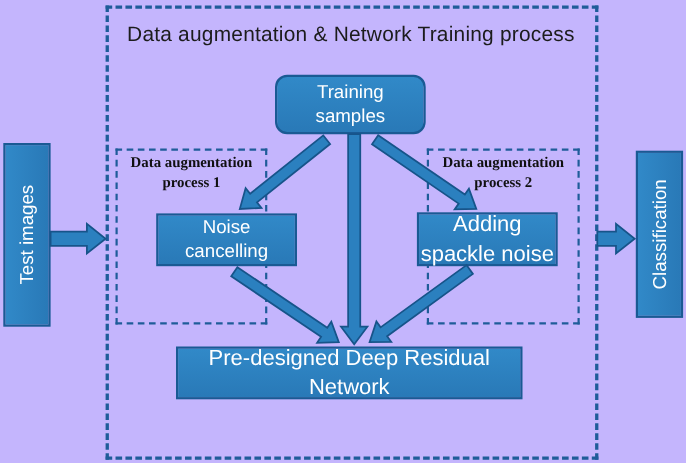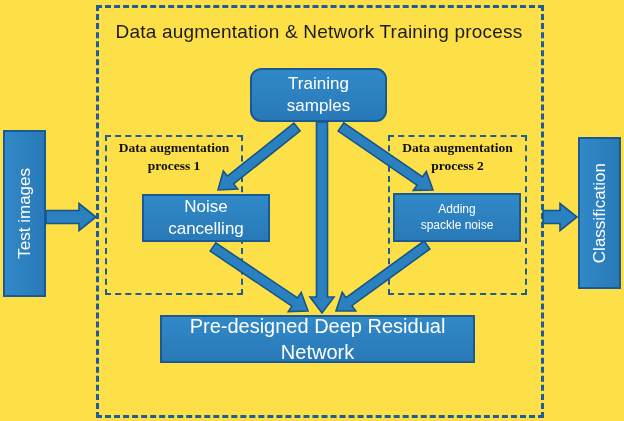--- a/index.html
+++ b/index.html
@@ -6,41 +6,41 @@
     --node-fill:#2B80BF;
     --node-border:#1A5A94;
     --arrow-fill:#2B80BF;
     --arrow-border:#17548A;
     --dashed:#1F5C99;
     --node-text:#FFFFFF;
     --title-text:#1C1C1C;
   }
   html,body{margin:0;padding:0;background:#fff;}
   .stage{
-    position:relative;width:624px;height:421px;background:#fde047;overflow:hidden;
+    position:relative;width:624px;height:421px;background:#c4b5fd;overflow:hidden;
     font-family:"Liberation Sans",sans-serif;
   }
   .outer-box{
     position:absolute;left:96px;top:5px;width:442px;height:407px;
     border:3px dashed var(--dashed);z-index:1;background:transparent;
   }
   .diagram-title{
     position:absolute;left:96px;top:21px;width:446px;text-align:center;
     font-size:19px;color:var(--title-text);z-index:2;letter-spacing:.2px;
   }
   .node{
     position:absolute;background:linear-gradient(180deg,#3189C8 0%,#2979B7 100%);
     border:2px solid var(--node-border);color:var(--node-text);
     display:flex;align-items:center;justify-content:center;text-align:center;
     z-index:2;box-sizing:border-box;
   }
   .node .lbl{white-space:pre-line;line-height:1.32;}
   .node-training{left:250px;top:68px;width:137px;height:54px;border-radius:11px;font-size:17px;}
   .node-noise{left:110px;top:194px;width:128px;height:48px;font-size:17px;margin-left:32px;}
-  .node-spackle{left:393px;top:193px;width:128px;height:49px;font-size:12px;}
+  .node-spackle{left:379px;top:193px;width:128px;height:49px;font-size:20px;}
   .node-network{left:160px;top:315px;width:315px;height:48px;font-size:20px;}
   .bar{
     position:absolute;background:linear-gradient(90deg,#3189C8 0%,#2979B7 100%);
     border:2px solid var(--node-border);color:var(--node-text);
     display:flex;align-items:center;justify-content:center;z-index:2;box-sizing:border-box;
     font-size:17px;
   }
   .bar-test{left:3px;top:130px;width:43px;height:167px;}
   .bar-class{left:578px;top:137px;width:43px;height:152px;}
   .vtext{writing-mode:vertical-rl;transform:rotate(180deg);white-space:nowrap;}

